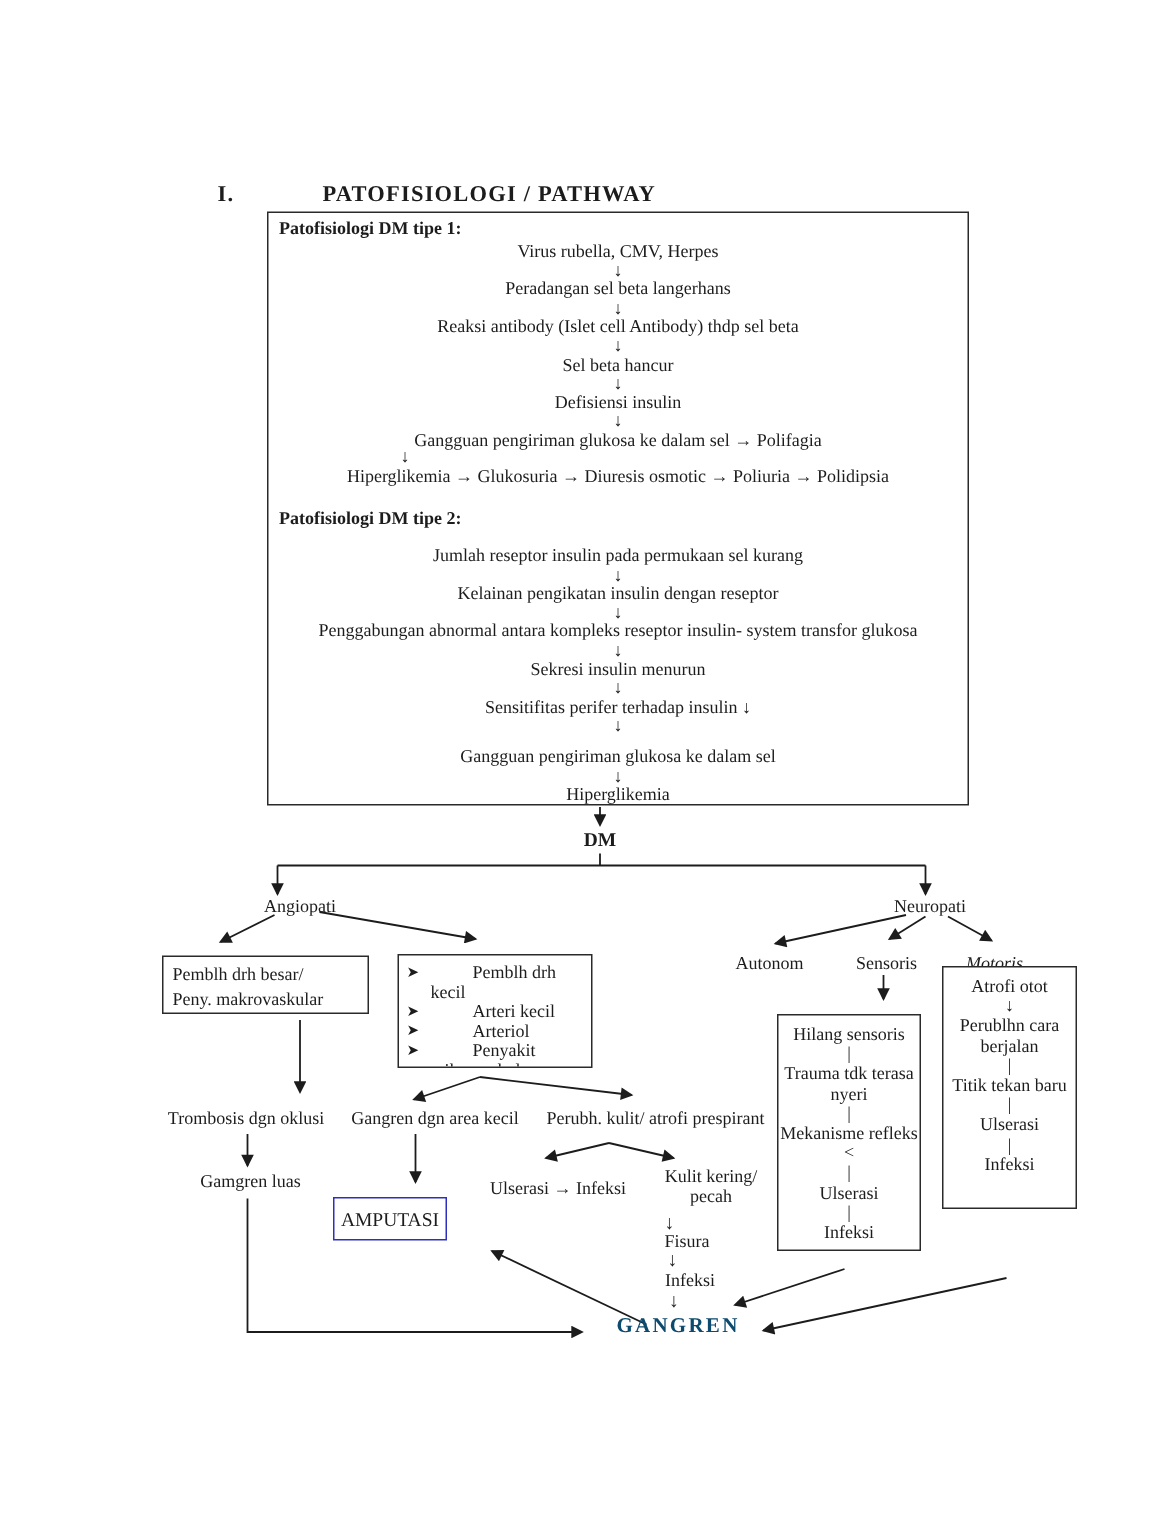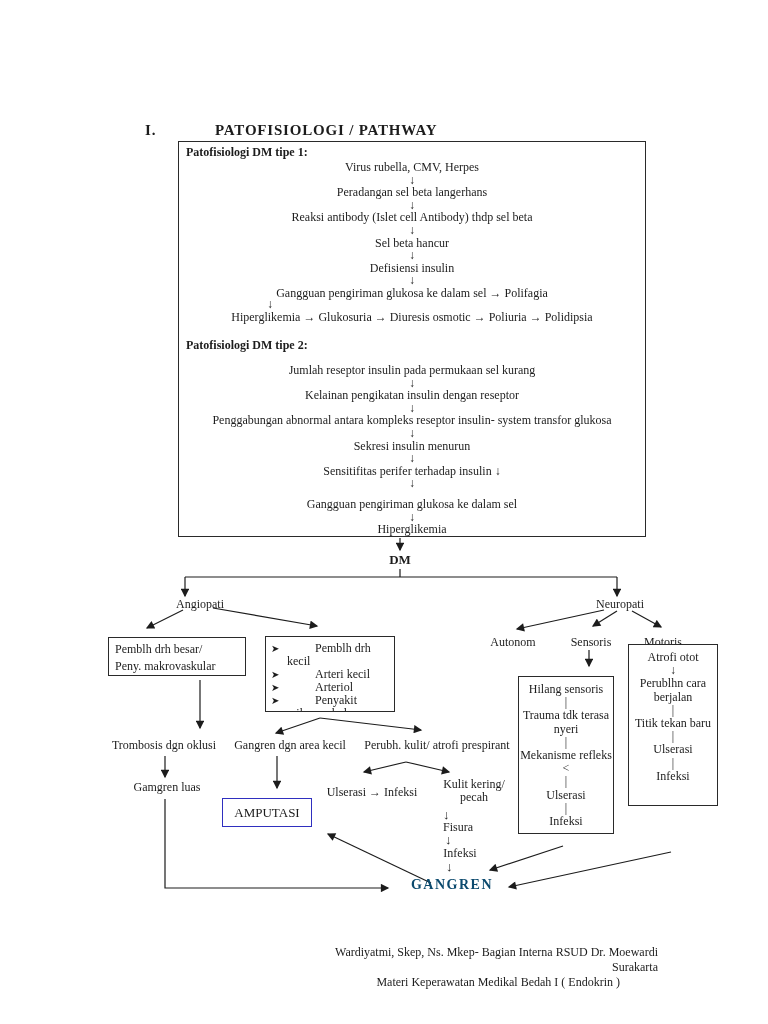--- a/index.html
+++ b/index.html
@@ -99,21 +99,21 @@
       <path d="M563,846 L490,870" marker-end="url(#ah)"></path>
       <path d="M671,852 L509,887" marker-end="url(#ah)"></path>
     </g>
   </svg>
 
   <div class="lbl b" style="left:400px;top:553px;font-size:13px;"><span class="ctr" style="display:inline-block;">DM</span></div>
   <div class="lbl ctr" style="left:200px;top:598px;">Angiopati</div>
   <div class="lbl ctr" style="left:620px;top:598px;">Neuropati</div>
   <div class="lbl ctr" style="left:513px;top:636px;">Autonom</div>
   <div class="lbl ctr" style="left:591px;top:636px;">Sensoris</div>
-  <div class="lbl ctr" style="left:663px;top:636px;">Motoris</div>
+  <div class="lbl ctr" style="left:663px;top:636px;font-style:italic;">Motoris</div>
 
   <div class="box macro" style="left:108px;top:637px;width:138px;height:39px;">Pemblh drh besar/
 Peny. makrovaskular</div>
 
   <div class="box micro" style="left:265px;top:636px;width:130px;height:76px;">
     <div class="mitem"><span class="bu">➤</span><span class="tx">Pemblh drh kecil</span></div>
     <div class="mitem"><span class="bu">➤</span><span class="tx">Arteri kecil</span></div>
     <div class="mitem"><span class="bu">➤</span><span class="tx">Arteriol</span></div>
     <div class="mitem"><span class="bu">➤</span><span class="tx">Penyakit mikrovaskular</span></div>
   </div>
@@ -124,21 +124,21 @@
   <div class="lbl ctr" style="left:167px;top:781px;">Gamgren luas</div>
   <div class="lbl ctr" style="left:372px;top:786px;">Ulserasi → Infeksi</div>
 
   <div class="flow" style="left:438px;top:778px;width:72px;">Kulit kering/ pecah</div>
   <div class="dmark" style="left:443px;top:808px;">↓</div>
   <div class="lbl ctr" style="left:458px;top:821px;">Fisura</div>
   <div class="dmark" style="left:445px;top:833px;">↓</div>
   <div class="lbl ctr" style="left:460px;top:847px;">Infeksi</div>
   <div class="dmark" style="left:446px;top:860px;">↓</div>
 
-  <div id="amputasi" style="left: 222px; top: 798px; width: 90px; height: 29px; border-color: rgb(47, 47, 191);">
+  <div id="amputasi" style="left: 222px; top: 798px; width: 76px; height: 29px; border-color: rgb(47, 47, 191);">
     <span>AMPUTASI</span>
   </div>
 
   <div class="box prebox" style="left:518px;top:676px;width:96px;height:158px;">Hilang sensoris
 |
 Trauma tdk terasa nyeri
 |
 Mekanisme refleks &lt;
 |
 Ulserasi
@@ -151,19 +151,14 @@
 Titik tekan baru
 |
 Ulserasi
 |
 Infeksi</div>
 
   <div id="gangren" style="left: 452px; top: 877px; color: #0c4a6e;">
     <span class="ctr" style="display:inline-block;">GANGREN</span>
   </div>
 
-  <div class="footer" style="left:200px;top:945px;width:458px;">
-    <div>Wardiyatmi, Skep, Ns. Mkep- Bagian Interna RSUD Dr. Moewardi</div>
-    <div>Surakarta</div>
-    <div class="l3">Materi Keperawatan Medikal Bedah I ( Endokrin )</div>
-  </div>
 
 </div>
 
 </body></html>

